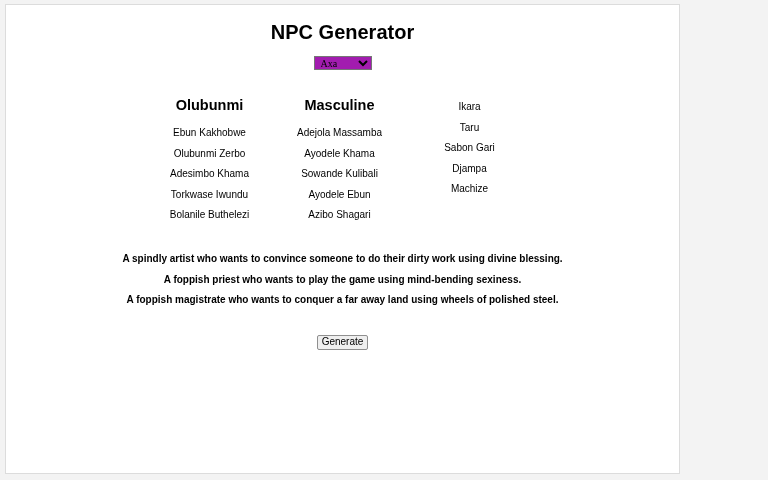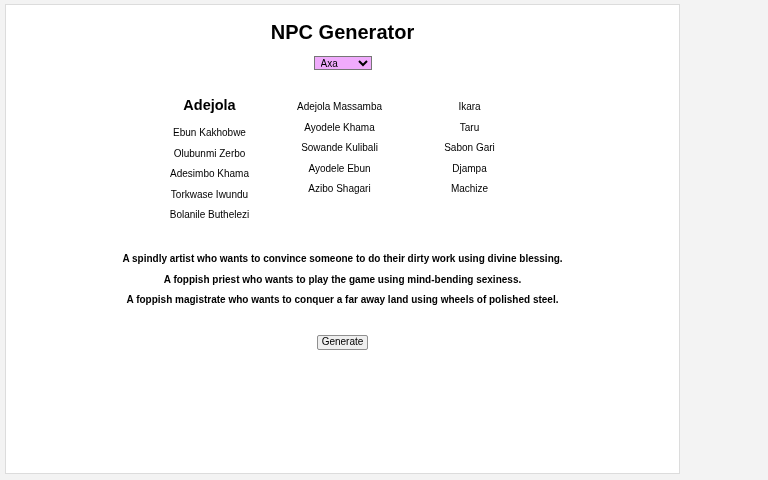--- a/index.html
+++ b/index.html
@@ -10,22 +10,22 @@
   .panel {
     position: absolute; left: 5px; top: 4px; width: 675px; height: 470px;
     background: #fff; border: 1px solid #dcdcdc; box-sizing: border-box;
   }
   .title {
     position: absolute; left: 0; right: 0; top: 16px; text-align: center;
     font-size: 20px; font-weight: bold; margin: 0;
   }
   .select-wrap { position: absolute; left: 0; right: 0; top: 48px; text-align: center; }
   select {
-    font-family: Liberation Sans, sans-serif; font-size: 10px; width: 58px; height: 14px;
-    padding: 0 0 0 2px; border: 1px solid #767676; background: #f0abfc; border-radius: 0;
+    font-family: Liberation Serif, serif; font-size: 10px; width: 58px; height: 14px;
+    padding: 0 0 0 2px; border: 1px solid #767676; background: #a21caf; border-radius: 0;
   }
   .columns {
     position: absolute; top: 92px; left: 0; right: 0; display: flex; justify-content: center;
   }
   .col { width: 130px; text-align: center; }
   .col h2 { font-size: 14.5px; font-weight: bold; margin: 0 0 9px 0; line-height: 17px; }
   .col .name { font-size: 10px; line-height: 20.5px; height: 20.5px; }
   .col.c1 { margin-left: -6px; }
   .descs { position: absolute; top: 244px; left: 0; right: 0; text-align: center; font-weight: bold; }
   .descs p { font-size: 10px; margin: 0; line-height: 20.5px; height: 20.5px; }
@@ -42,28 +42,29 @@
   <h1 class="title">NPC Generator</h1>
 
   <div class="select-wrap">
     <select>
       <option>Axa</option>
     </select>
   </div>
 
   <div class="columns">
     <div class="col c1">
-      <h2>Adejola</h2>
+      <h2>Olubunmi</h2>
       <div class="name">Ebun Kakhobwe</div>
       <div class="name">Olubunmi Zerbo</div>
       <div class="name">Adesimbo Khama</div>
       <div class="name">Torkwase Iwundu</div>
       <div class="name">Bolanile Buthelezi</div>
     </div>
     <div class="col c2">
+      <h2>Masculine</h2>
       <div class="name">Adejola Massamba</div>
       <div class="name">Ayodele Khama</div>
       <div class="name">Sowande Kulibali</div>
       <div class="name">Ayodele Ebun</div>
       <div class="name">Azibo Shagari</div>
     </div>
     <div class="col c3">
       <div class="name">Ikara</div>
       <div class="name">Taru</div>
       <div class="name">Sabon Gari</div>

